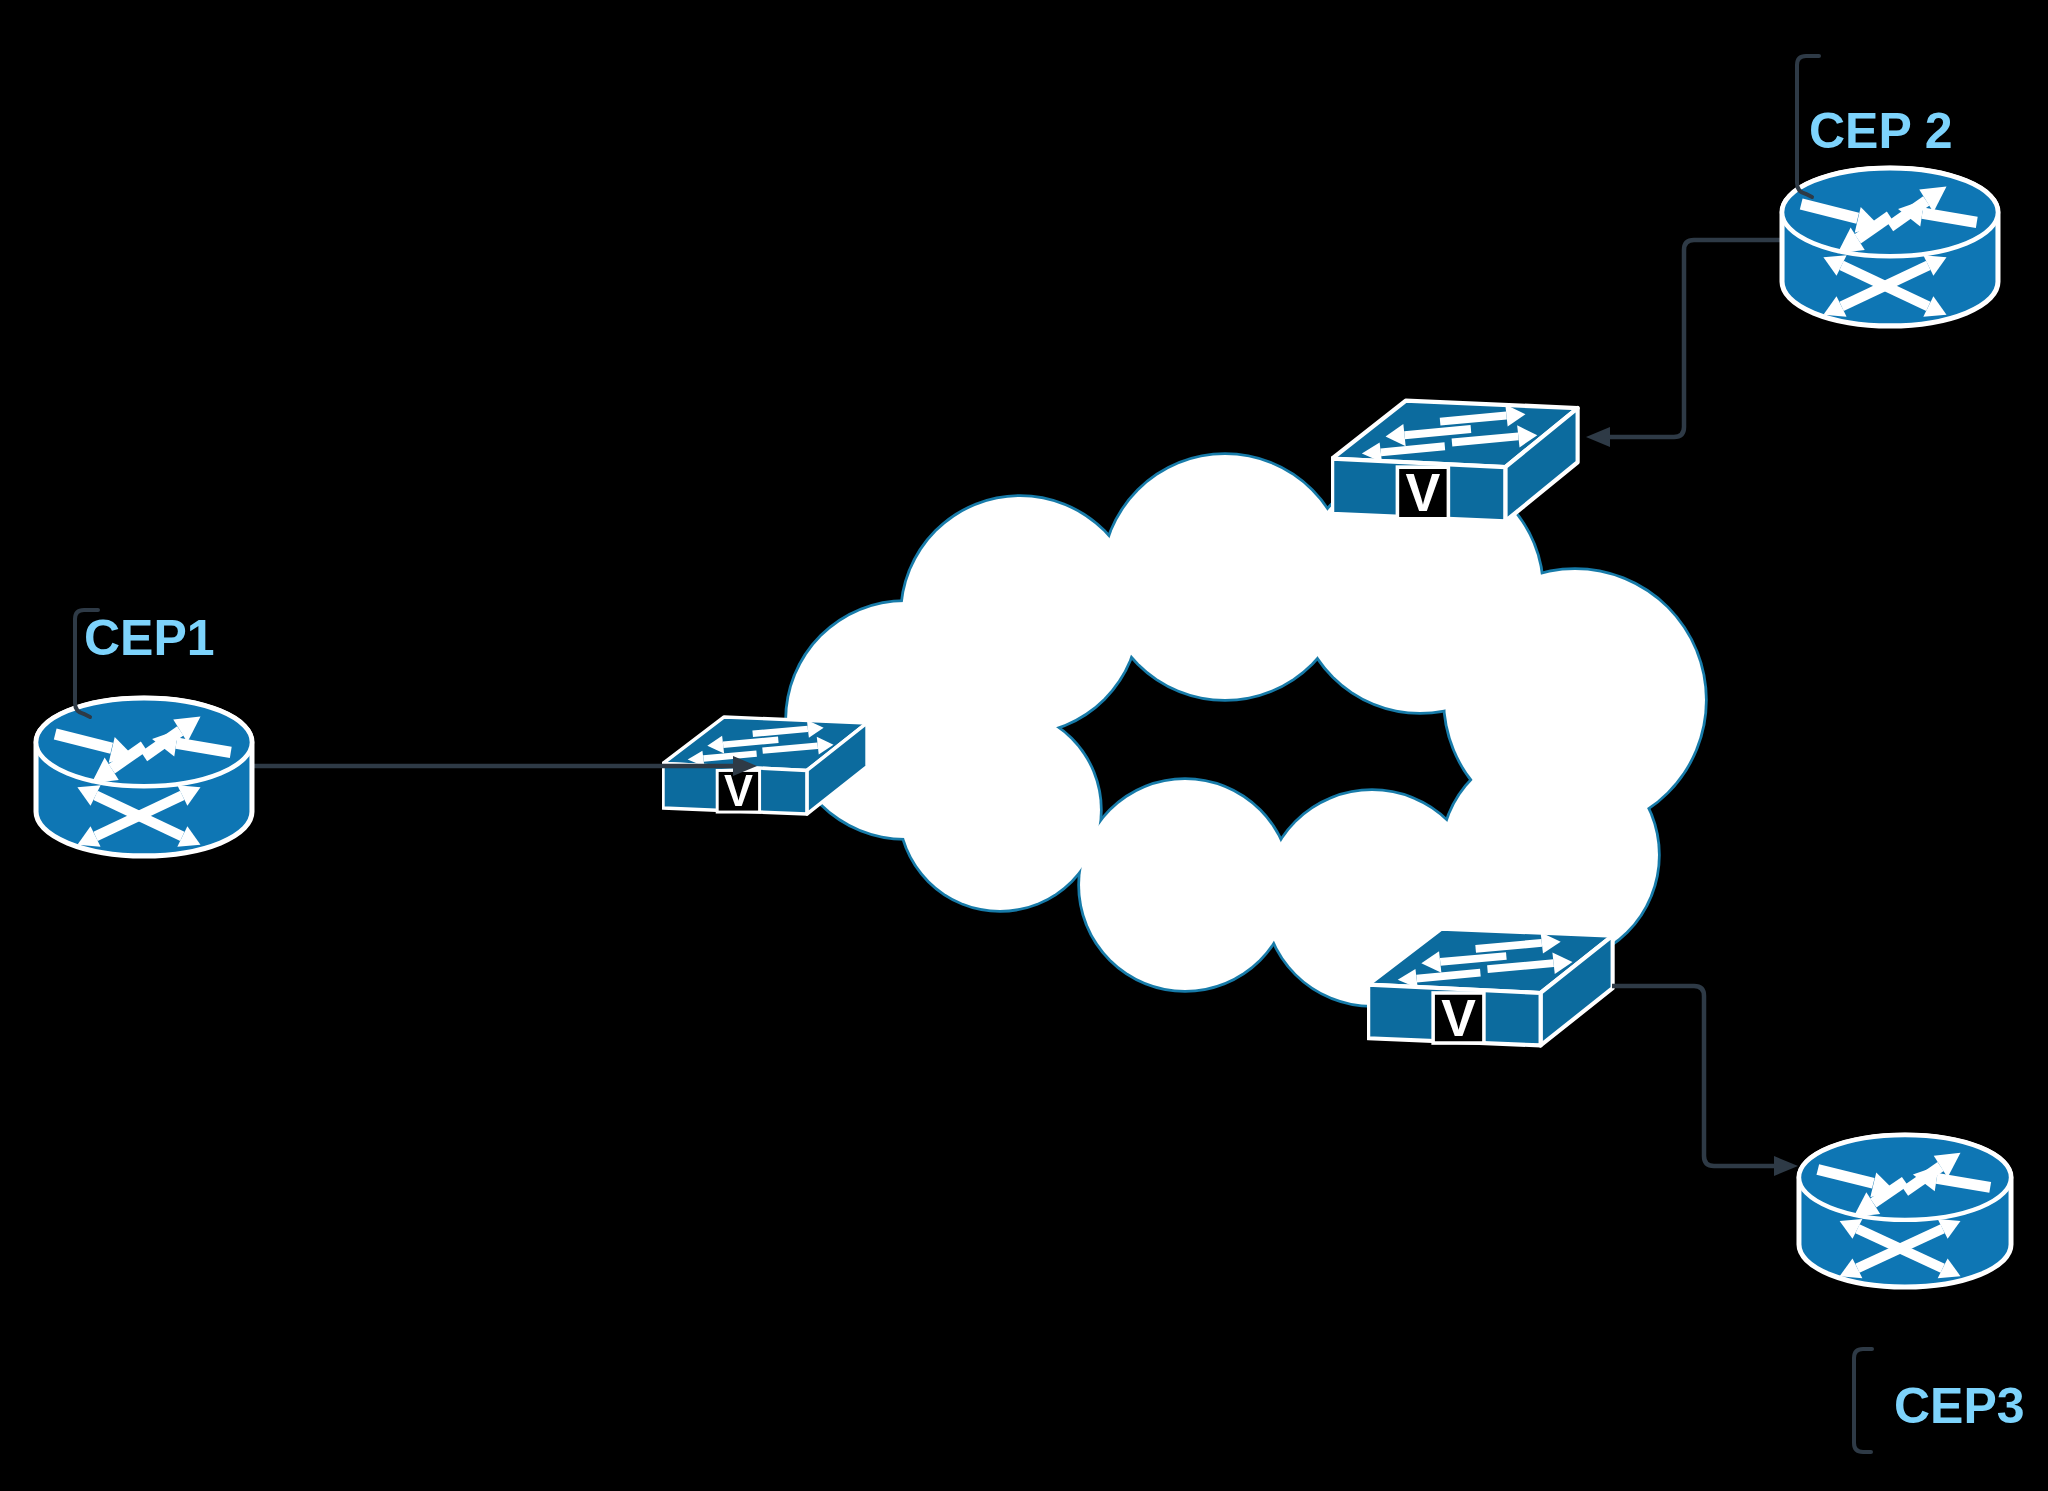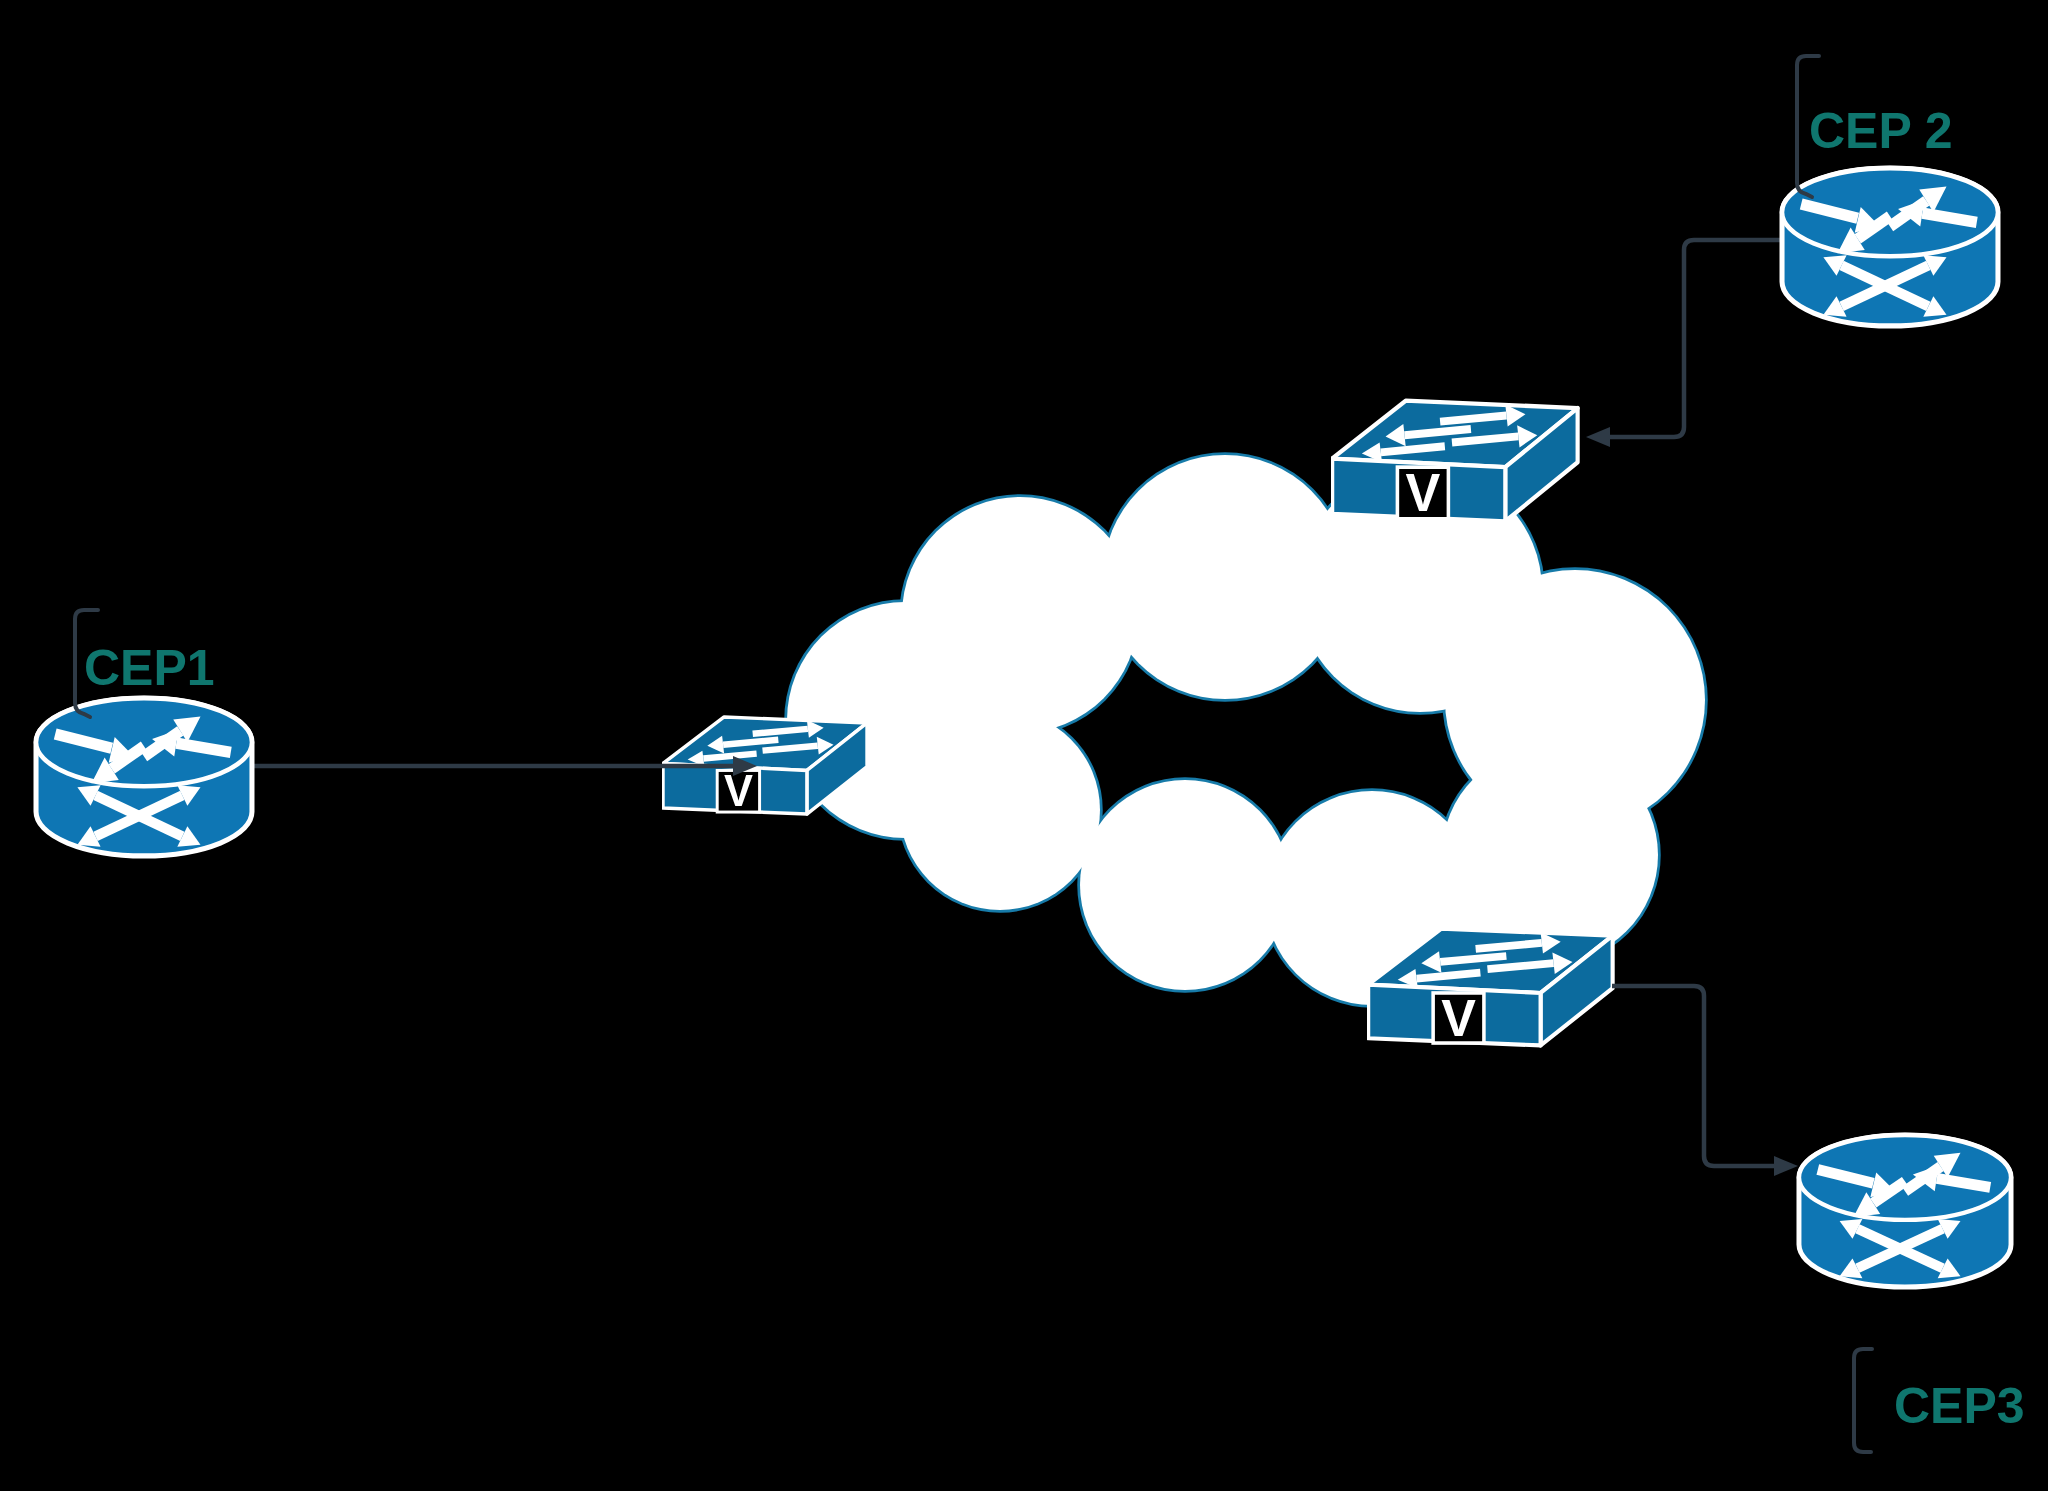--- a/index.html
+++ b/index.html
@@ -50,21 +50,21 @@
     font-family: "Liberation Sans", sans-serif;
     font-weight: 700;
     font-size: 44px;
     text-anchor: middle;
   }
   .label {
     position: absolute;
     font-weight: 700;
     font-size: 50px;
     line-height: 1;
-    color: #0f766e;
+    color: #7dd3fc;
     letter-spacing: 0px;
     white-space: pre;
   }
 </style>
 </head>
 <body>
 
 <div class="canvas">
 
   <svg class="layer z1" viewBox="0 0 2048 1491" aria-hidden="true">
@@ -241,17 +241,17 @@
       </g>
     </svg>
   </div>
 
   <svg class="layer z5" viewBox="0 0 2048 1491" aria-hidden="true">
     <path class="leader-line" d="M98,610 L84,610 Q75,610 75,619 L75,703 Q75,712 84,714 L90,717"></path>
     <path class="leader-line" d="M1819,56 L1806,56 Q1797,56 1797,65 L1797,183 Q1797,192 1806,194 L1812,197"></path>
     <path class="leader-line" d="M1872,1349 L1863,1349 Q1854,1349 1854,1358 L1854,1443 Q1854,1452 1863,1452 L1871,1452"></path>
   </svg>
 
-  <div class="label z6" style="left:84px; top:643px;">CEP1</div>
+  <div class="label z6" style="left:84px; top:613px;">CEP1</div>
   <div class="label z6" style="left:1809px; top:106px;">CEP 2</div>
   <div class="label z6" style="left:1894px; top:1381px;">CEP3</div>
 
 </div>
 
 </body></html>

